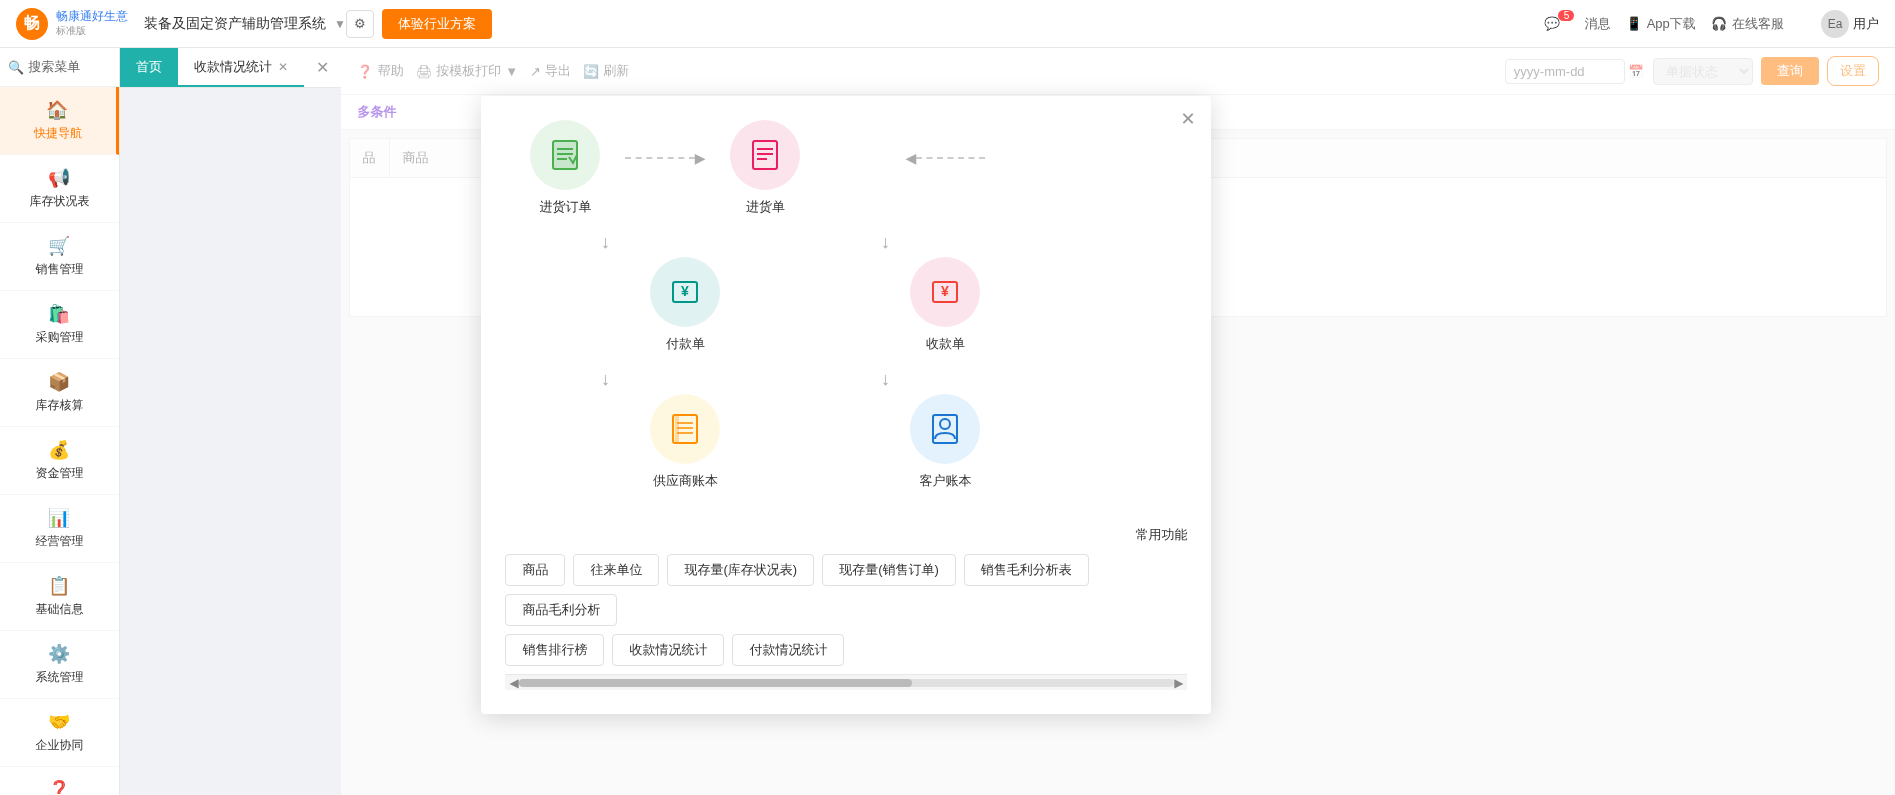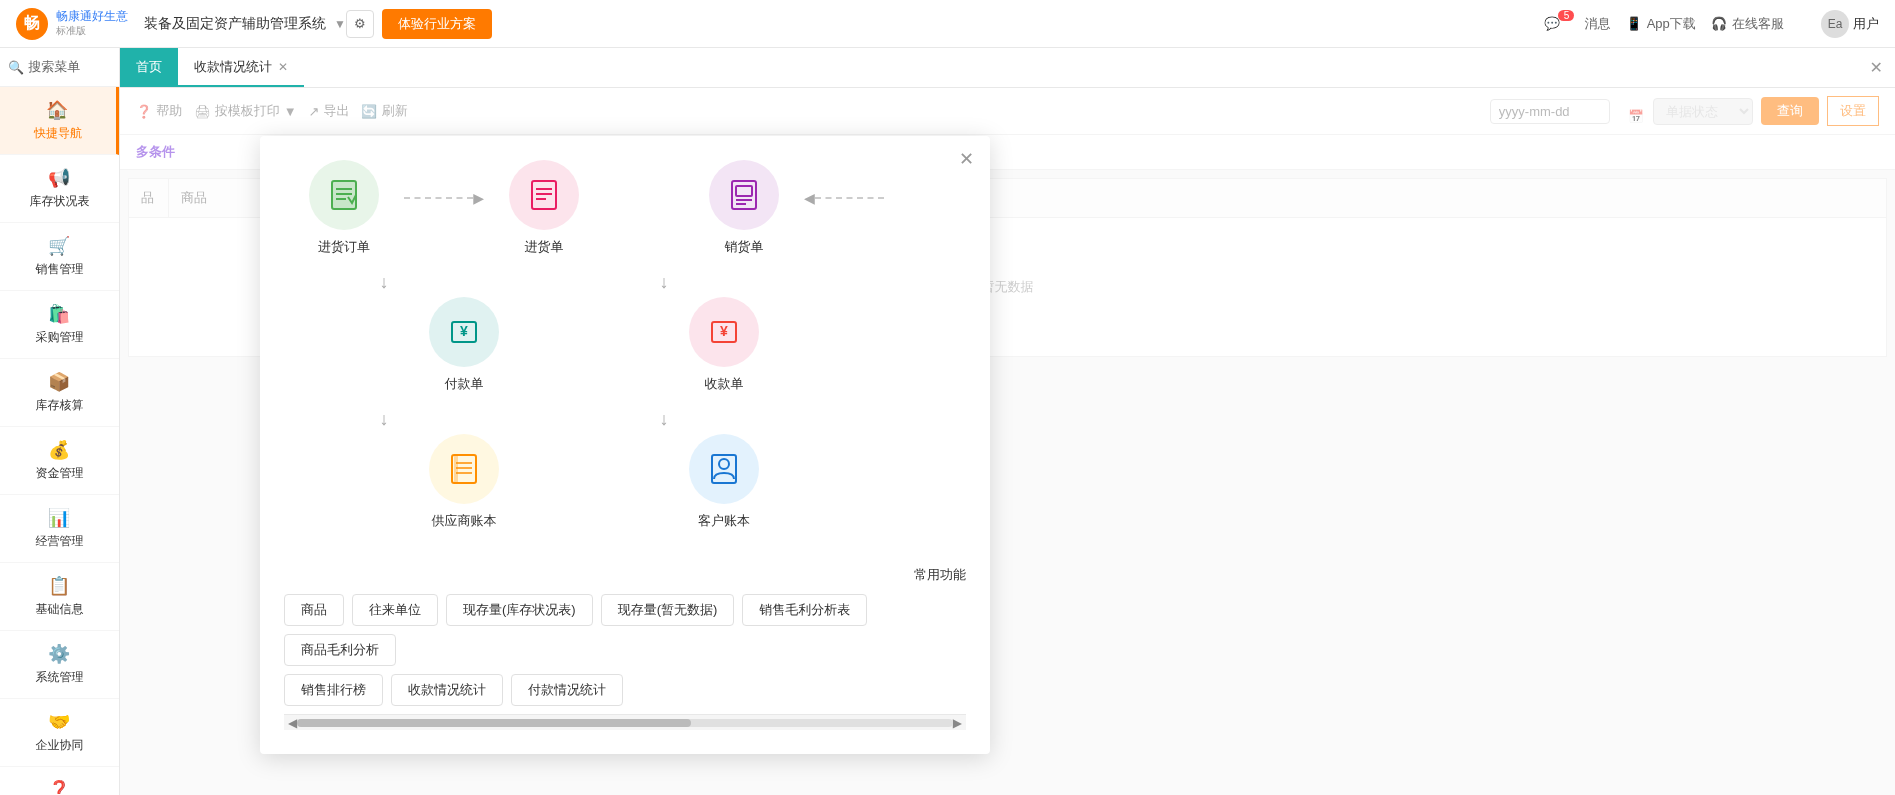--- a/index.html
+++ b/index.html
@@ -109,21 +109,21 @@
       background: #fff3e8;
       color: #ff7a00;
       border-right: 3px solid #ff7a00;
     }
     .sidebar-item .icon { font-size: 18px; }
     .sidebar-item.active .icon { color: #ff7a00; }
 
     
     .content-area {
       flex: 1;
-      display: flex; flex-direction: column;
+      display: flex; flex-direction: row;
       overflow: hidden;
     }
 
     
     .tab-bar {
       height: 40px;
       background: #fff;
       border-bottom: 1px solid #e8e8e8;
       display: flex; align-items: stretch;
     }
@@ -168,33 +168,33 @@
       display: flex; align-items: center; gap: 4px;
       color: #666; font-size: 13px; cursor: pointer;
     }
     .query-btn {
       background: #ff7a00; color: white;
       border: none; padding: 5px 16px; border-radius: 4px;
       cursor: pointer; font-size: 13px;
     }
     .set-btn {
       background: #fff; color: #ff7a00;
-      border: 1px solid #ff7a00; padding: 5px 12px; border-radius: 0;
+      border: 1px solid #ff7a00; padding: 5px 12px; border-radius: 8px;
       cursor: pointer; font-size: 13px;
     }
 
     
     .filter-bar {
       background: #fff;
       padding: 8px 16px;
       display: flex; align-items: center; gap: 8px;
       border-bottom: 1px solid #e8e8e8;
     }
     .filter-date {
-      display: flex; align-items: flex-end; gap: 19px;
+      display: flex; align-items: center; gap: 4px;
     }
     .date-input {
       border: 1px solid #d9d9d9; padding: 4px 8px;
       border-radius: 4px; font-size: 13px; width: 120px; color: #ccc;
     }
     .filter-select {
       border: 1px solid #d9d9d9; padding: 4px 8px;
       border-radius: 4px; font-size: 13px; color: #ccc;
       min-width: 100px;
     }
@@ -517,31 +517,20 @@
                   <line x1="10" y1="12" x2="26" y2="12" stroke="#e91e63" stroke-width="2"></line>
                   <line x1="10" y1="17" x2="26" y2="17" stroke="#e91e63" stroke-width="2"></line>
                   <line x1="10" y1="22" x2="20" y2="22" stroke="#e91e63" stroke-width="2"></line>
                 </svg>
               </div>
               <span class="flow-label">进货单</span>
             </div>
 
             <div style="width:80px;"></div>
 
-            <div class="flow-node">
-              <div class="flow-circle circle-purple">
-                <svg width="36" height="36" viewBox="0 0 36 36">
-                  <rect x="6" y="4" width="24" height="28" rx="2" fill="#f3e5f5" stroke="#9c27b0" stroke-width="2"></rect>
-                  <rect x="10" y="9" width="16" height="10" rx="1" fill="none" stroke="#9c27b0" stroke-width="2"></rect>
-                  <line x1="10" y1="23" x2="26" y2="23" stroke="#9c27b0" stroke-width="2"></line>
-                  <line x1="10" y1="27" x2="20" y2="27" stroke="#9c27b0" stroke-width="2"></line>
-                </svg>
-              </div>
-              <span class="flow-label">销货单</span>
-            </div>
 
             <div class="dashed-arrow" style="margin-top:-20px; flex-direction:row-reverse;">
               <div class="dashed-line"></div>
               <span class="arrow-head">◀</span>
             </div>
 
           </div>
 
           <div style="display:flex; margin-left:0;">
 
@@ -620,21 +609,21 @@
             </div>
           </div>
         </div>
 
         <div class="common-funcs">
           <div class="common-title">常用功能</div>
           <div class="func-row">
             <button class="func-btn">商品</button>
             <button class="func-btn">往来单位</button>
             <button class="func-btn">现存量(库存状况表)</button>
-            <button class="func-btn">现存量(暂无数据)</button>
+            <button class="func-btn">现存量(销售订单)</button>
             <button class="func-btn">销售毛利分析表</button>
             <button class="func-btn">商品毛利分析</button>
           </div>
           <div class="func-row">
             <button class="func-btn">销售排行榜</button>
             <button class="func-btn">收款情况统计</button>
             <button class="func-btn">付款情况统计</button>
           </div>
         </div>
 

